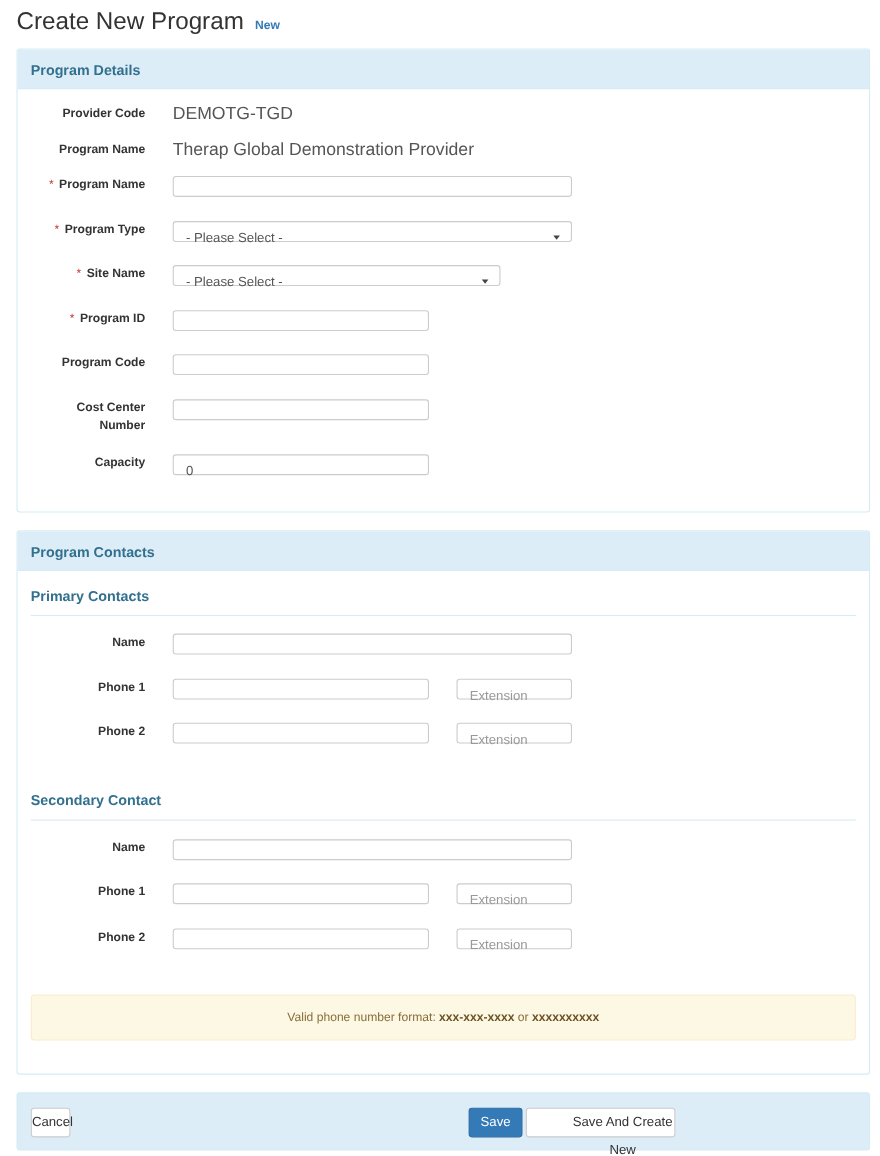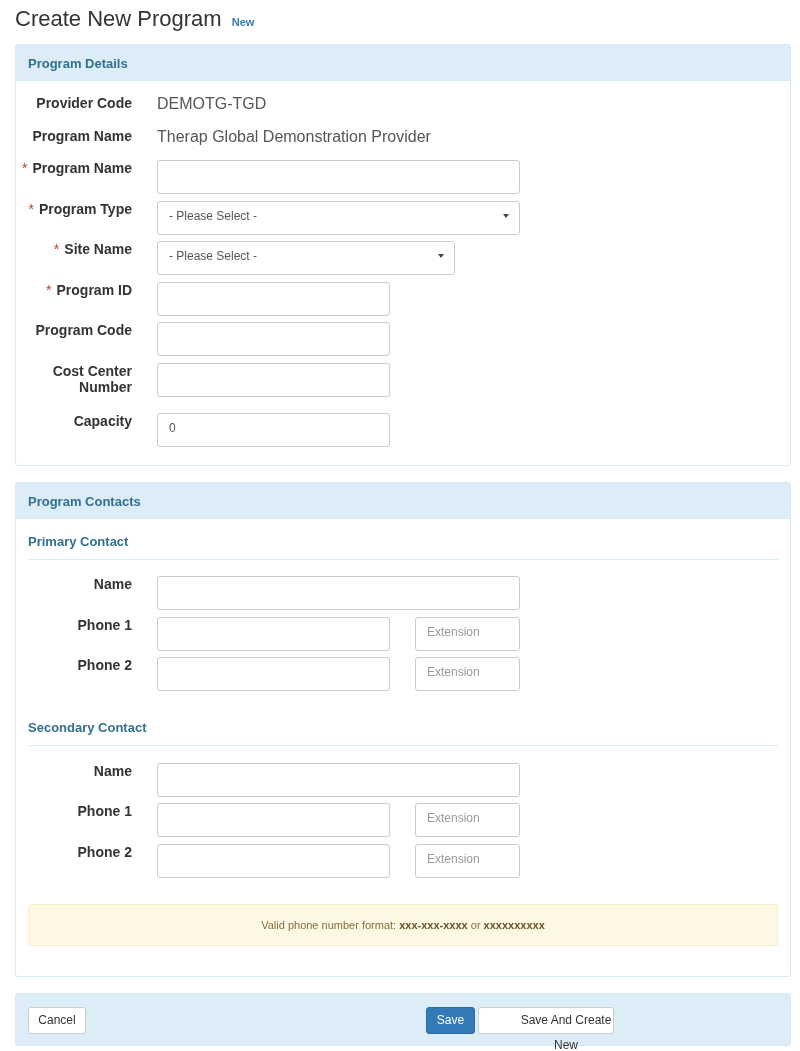--- a/index.html
+++ b/index.html
@@ -2,24 +2,24 @@
 <html><head>
 <meta charset="utf-8">
 <style>
   * { box-sizing: border-box; }
   body { margin: 0; width: 800px; height: 1051px; background: #fff; font-family: "Liberation Sans", sans-serif; color: #333; font-size: 12px; overflow: hidden; }
   .page-title { position: absolute; left: 15px; top: 6px; font-size: 22px; color: #333; }
   .page-title .badge { font-size: 11px; font-weight: bold; color: #337ab7; margin-left: 4px; margin-top: 12px; }
   .panel { position: absolute; left: 15px; width: 776px; border: 1px solid #d5ebf5; border-radius: 3px; background: #fff; }
   .panel-heading { height: 36px; background: #dcedf7; border-bottom: 1px solid #d5ebf5; padding: 11px 12px; font-weight: bold; font-size: 13px; color: #31708f; }
   .row { position: absolute; left: 0; width: 100%; }
-  .lbl { position: absolute; right: 658px; width: 130px; text-align: right; font-weight: bold; font-size: 14px; color: #333; line-height: 16px; }
+  .lbl { position: absolute; right: 658px; width: 130px; text-align: right; font-weight: bold; font-size: 11px; color: #333; line-height: 16px; }
   .req { color: #c0392b; margin-right: 5px; font-weight: normal; }
   .static { position: absolute; left: 141px; font-size: 16px; color: #555; }
-  .inp { position: absolute; left: 141px; height: 34px; border: 1px solid #ccc; border-radius: 3px; background: #fff; font-size: 12px; color: #555; padding: 7px 11px; }
+  .inp { position: absolute; left: 141px; height: 19px; border: 1px solid #ccc; border-radius: 3px; background: #fff; font-size: 12px; color: #555; padding: 7px 11px; }
   .ph { color: #999; }
   .caret { position: absolute; right: 10px; top: 12px; width: 0; height: 0; border-left: 3.5px solid transparent; border-right: 3.5px solid transparent; border-top: 4px solid #444; }
   .sub-h { position: absolute; left: 12px; right: 12px; font-weight: bold; font-size: 13px; color: #31708f; padding-bottom: 10px; border-bottom: 1px solid #d5ebf5; }
   .note { position: absolute; left: 12px; right: 12px; height: 42px; background: #fcf8e3; border: 1px solid #faebcc; border-radius: 3px; color: #8a6d3b; font-size: 11px; text-align: center; line-height: 40px; }
   .note b { color: #6b5024; }
   .footer { position: absolute; left: 15px; top: 993px; width: 776px; height: 53px; background: #dcedf7; border: 1px solid #d5ebf5; border-radius: 3px; }
   .btn { position: absolute; top: 13px; height: 27px; border: 1px solid #ccc; border-radius: 3px; background: #fff; font-size: 12px; color: #333; line-height: 25px; text-align: center; font-family: "Liberation Sans", sans-serif; padding: 0; }
   .btn-primary { background: #337ab7; border-color: #2e6da4; color: #ffffff; }
 </style>
 </head>
@@ -73,21 +73,21 @@
   </div>
   <div class="row" style="top:368px;">
     <div class="lbl">Capacity</div>
     <div class="inp" style="width:233px;">0</div>
   </div>
 </div>
 
 <div class="panel" style="top:482px;height:495px;">
   <div class="panel-heading">Program Contacts</div>
 
-  <div class="sub-h" style="top:51px;">Primary Contact</div>
+  <div class="sub-h" style="top:51px;">Primary Contacts</div>
   <div class="row" style="top:93px;">
     <div class="lbl">Name</div>
     <div class="inp" style="width:363px;"></div>
   </div>
   <div class="row" style="top:134px;">
     <div class="lbl">Phone 1</div>
     <div class="inp" style="width:233px;"></div>
     <div class="inp ph" style="left:399px;width:105px;">Extension</div>
   </div>
   <div class="row" style="top:174px;">
@@ -111,16 +111,16 @@
     <div class="inp" style="width:233px;"></div>
     <div class="inp ph" style="left:399px;width:105px;">Extension</div>
   </div>
 
   <div class="note" style="top:421px;">
     <span>Valid phone number format: </span><b>xxx-xxx-xxxx</b><span> or </span><b>xxxxxxxxxx</b>
   </div>
 </div>
 
 <div class="footer">
-  <button class="btn" style="left:12px;width:58px;">Cancel</button>
+  <button class="btn" style="left:12px;width:36px;">Cancel</button>
   <button class="btn btn-primary" style="left:410px;width:49px;">Save</button>
   <button class="btn" style="left:462px;width:136px;padding-left:40px;">Save And Create New</button>
 </div>
 
 </body></html>

